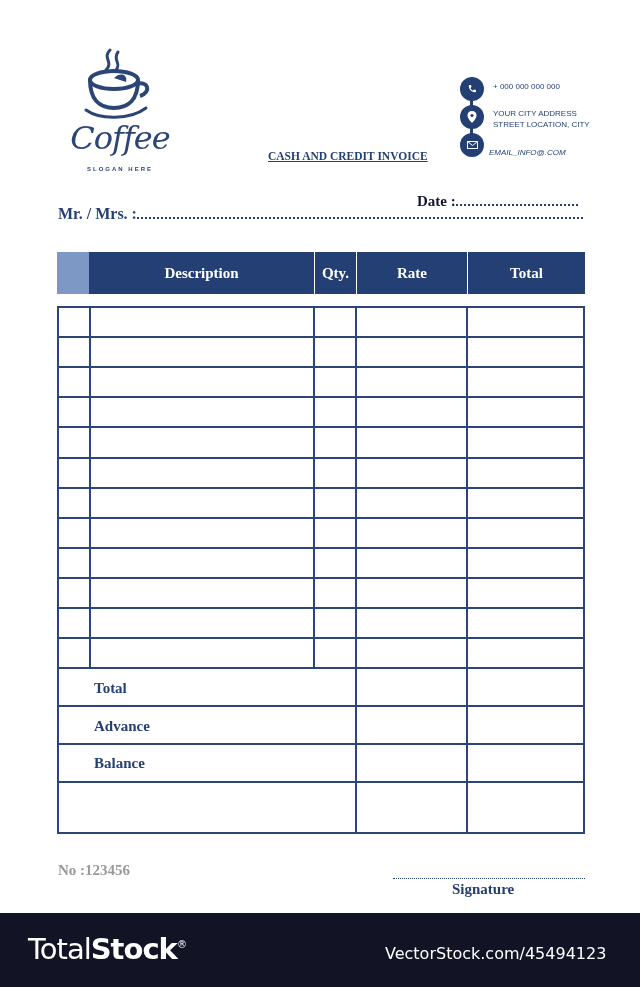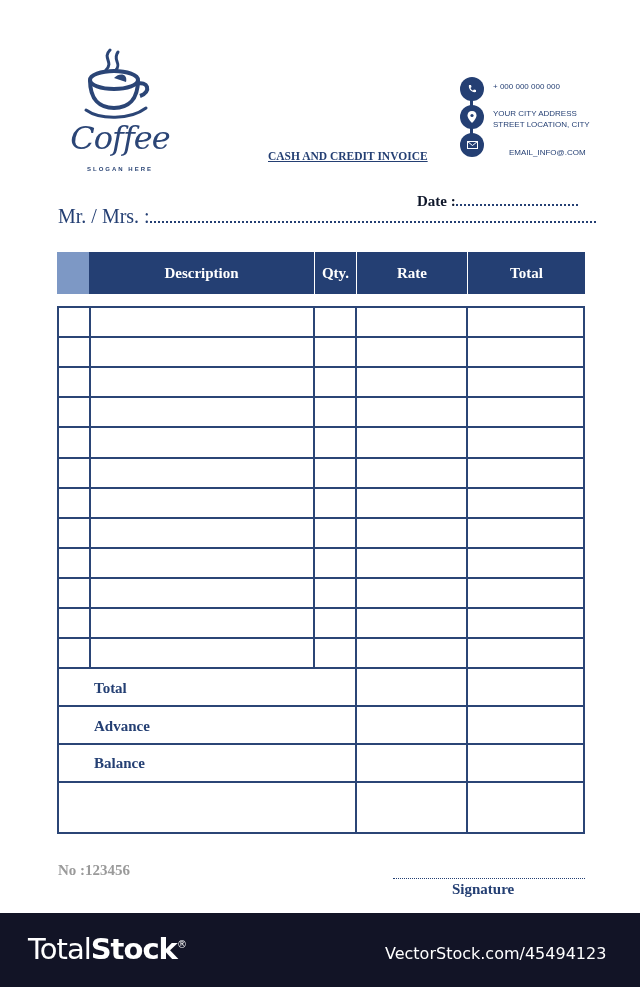--- a/index.html
+++ b/index.html
@@ -6,21 +6,21 @@
   body { width:640px; height:987px; position:relative; background:#ffffff; overflow:hidden; font-family:"Liberation Serif", serif; color:#243f73; }
   .abs { position:absolute; }
   .logo-cup { left:80px; top:48px; width:78px; height:75px; }
   .logo-word { left:70px; top:118px; width:100px; text-align:center; font-family:"DejaVu Serif", serif; font-style:italic; font-size:32px; color:#2b4576; letter-spacing:-1px; line-height:40px; }
   .slogan { left:70px; top:166px; width:100px; text-align:center; font-family:"Liberation Sans", sans-serif; font-size:6px; font-weight:bold; letter-spacing:2px; color:#2b4576; }
   .contact-rail { left:470px; top:86px; width:3px; height:58px; background:#243f73; }
   .cicon { width:24px; height:24px; border-radius:50%; background:#243f73; display:flex; align-items:center; justify-content:center; }
   .ctext { font-family:"Liberation Sans", sans-serif; font-size:8px; color:#243f73; line-height:11px; }
   .title { left:234px; top:150px; font-weight:bold; font-size:11.5px; text-decoration:underline; color:#243f73;margin-left:34px; }
   .date { left:417px; top:192px; font-weight:bold; font-size:15px; color:#0f172a; }
-  .name { left:58px; top:205px; font-weight:normal; font-size:20px; color:#243f73; }
+  .name { left:58px; top:205px; font-weight:bold; font-size:16px; color:#243f73; }
   .dots { display:inline-block; border-bottom:2px dotted #243f73; height:12px; vertical-align:baseline; }
   .hdr { top:252px; height:42px; background:#243f73; color:#fff; font-weight:bold; font-size:15px; display:flex; align-items:center; justify-content:center; }
   .hdr-accent { left:57px; top:252px; width:32px; height:42px; background:#7d98c5; }
   .line { background:#2b4576; position:absolute; }
   .lbl { font-weight:bold; font-size:15px; color:#243f73; }
   .no { left:58px; top:862px; font-weight:bold; font-size:15px; color:#9a9a9a; }
   .sig-line { left:393px; top:878px; width:192px; border-top:1px dotted #243f73; }
   .sig { left:452px; top:881px; font-weight:bold; font-size:15px; color:#243f73; }
   .footer { left:0; top:913px; width:640px; height:74px; background:#121426; }
   .vs-logo { left:28px; top:932px; font-family:"DejaVu Sans", sans-serif; font-size:29px; color:#fff; letter-spacing:-1px; }
@@ -59,21 +59,21 @@
 </div>
 <div class="abs ctext" style="left:493px;top:108px;">YOUR CITY ADDRESS</div>
 <div class="abs ctext" style="left:493px;top:119px;">STREET LOCATION, CITY</div>
 
 <div class="abs cicon" style="left:460px;top:133px;">
   <svg width="11" height="8" viewBox="0 0 11 8">
       <rect x="0.5" y="0.5" width="10" height="7" fill="none" stroke="#fff" stroke-width="1"></rect>
       <path d="M0.5 0.5 L5.5 4.5 L10.5 0.5" fill="none" stroke="#fff" stroke-width="1"></path>
     </svg>
 </div>
-<div class="abs ctext" style="left:509px;top:147px;">EMAIL_INFO@.COM</div>
+<div class="abs ctext" style="left:489px;top:147px;font-style:italic;">EMAIL_INFO@.COM</div>
 
 <div class="abs title">CASH AND CREDIT INVOICE</div>
 <div class="abs date">
   <span>Date :</span><span class="dots" style="width:122px;"></span>
 </div>
 <div class="abs name">
   <span>Mr. / Mrs. :</span><span class="dots" style="width:446px;"></span>
 </div>
 
 <div class="abs hdr-accent"></div>

